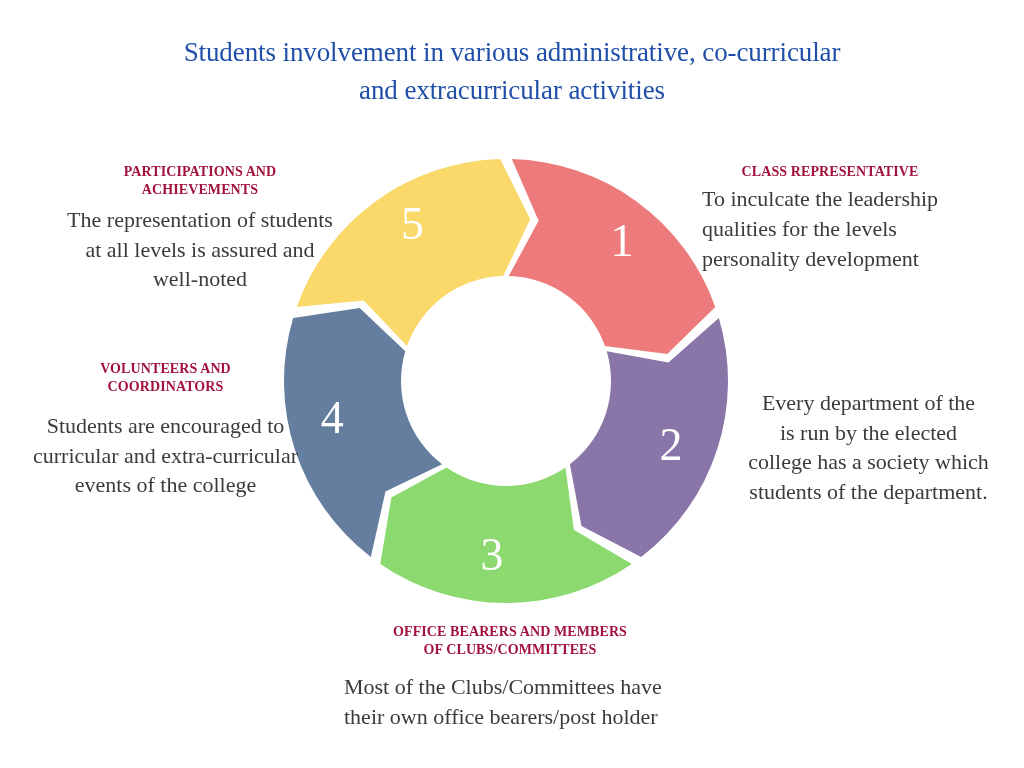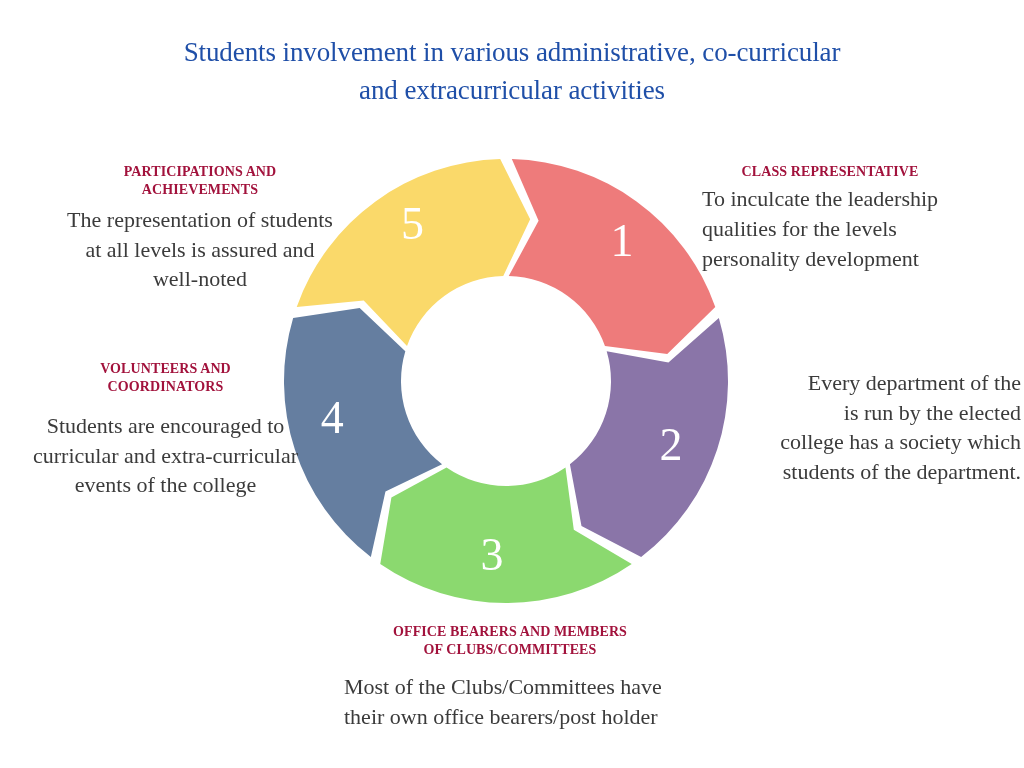--- a/index.html
+++ b/index.html
@@ -75,21 +75,21 @@
   
   #callout-1 { left: 30px;  top: 163px;  width: 340px; }
   #callout-1 .c-body { margin-top: 5px; }
 
   
   #callout-2 { left: 640px; top: 163px;  width: 380px; }
   #callout-2 .c-body { margin-top: 3px; padding-left: 62px; }
 
   
   #callout-3 { left: 716px; top: 360px;  width: 305px; }
-  #callout-3 .c-body { margin-top: 8px; text-align: right; }
+  #callout-3 .c-body { margin-top: 28px; }
 
   
   #callout-4 { left: 300px; top: 623px;  width: 420px; }
   #callout-4 .c-body { margin-top: 12px; padding-left: 44px; }
 
   
   #callout-5 { left: 18px;  top: 360px;  width: 295px; }
   #callout-5 .c-body { margin-top: 14px; }
 </style>
 </head>

